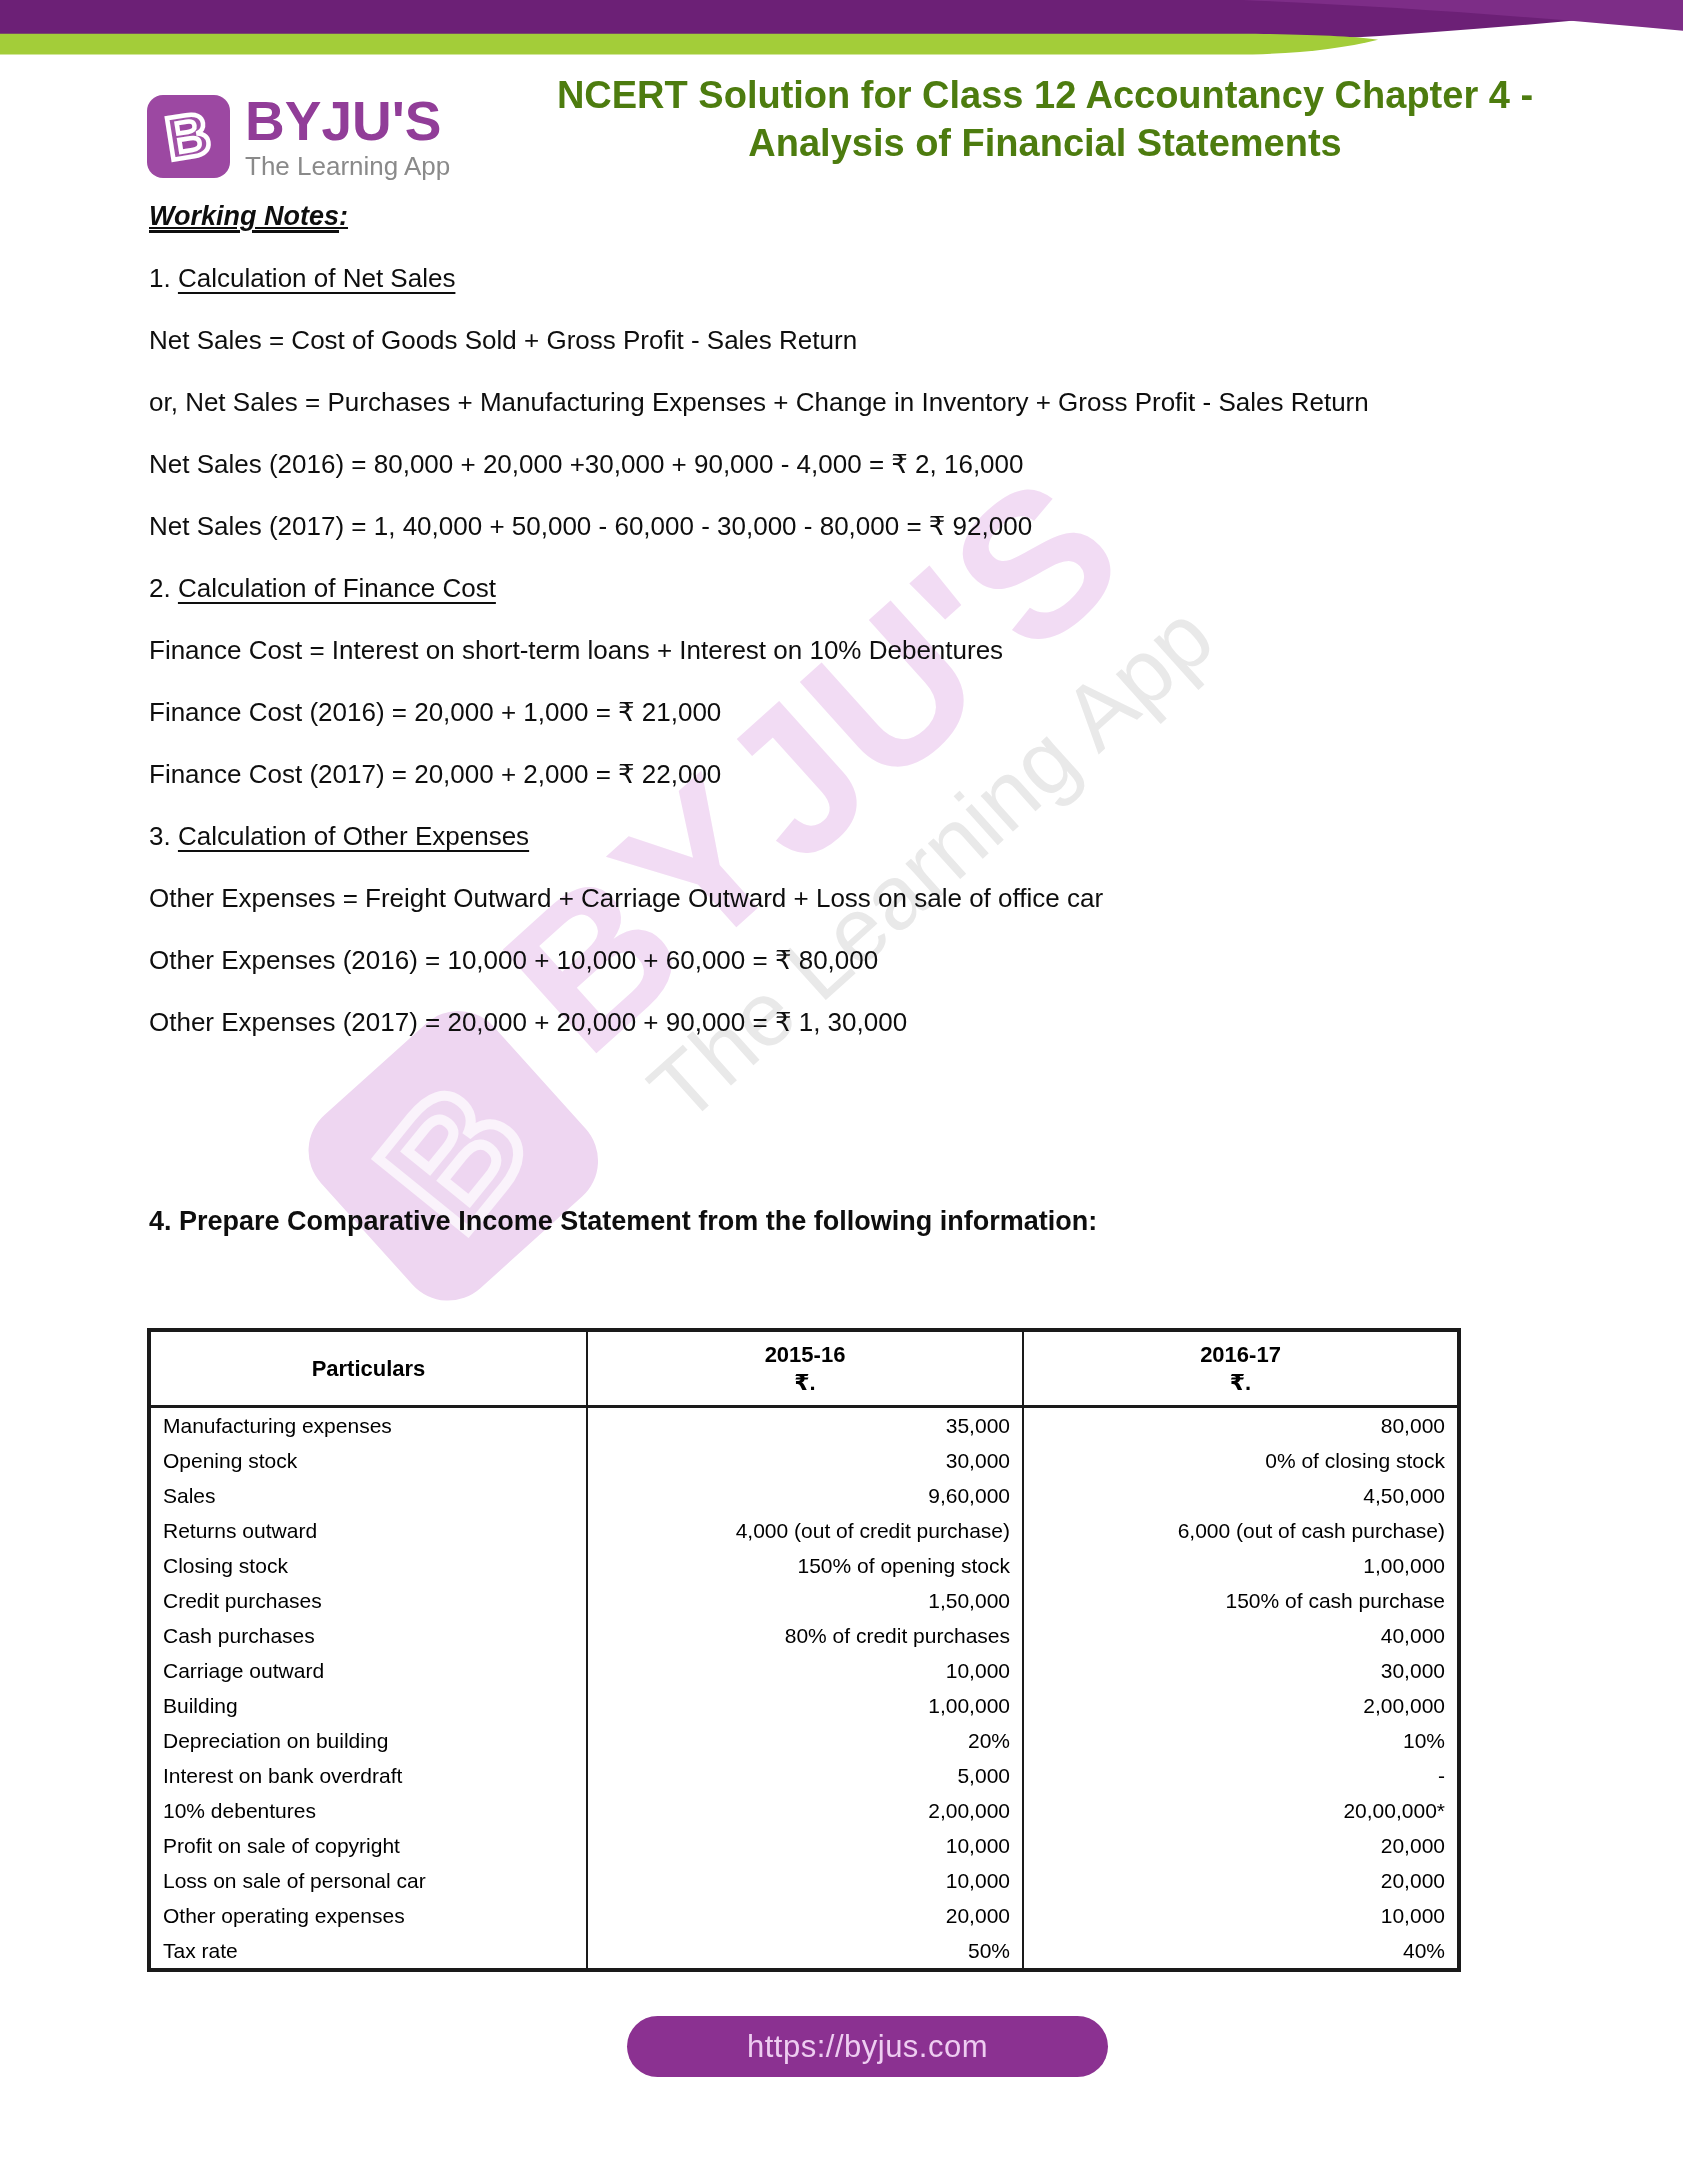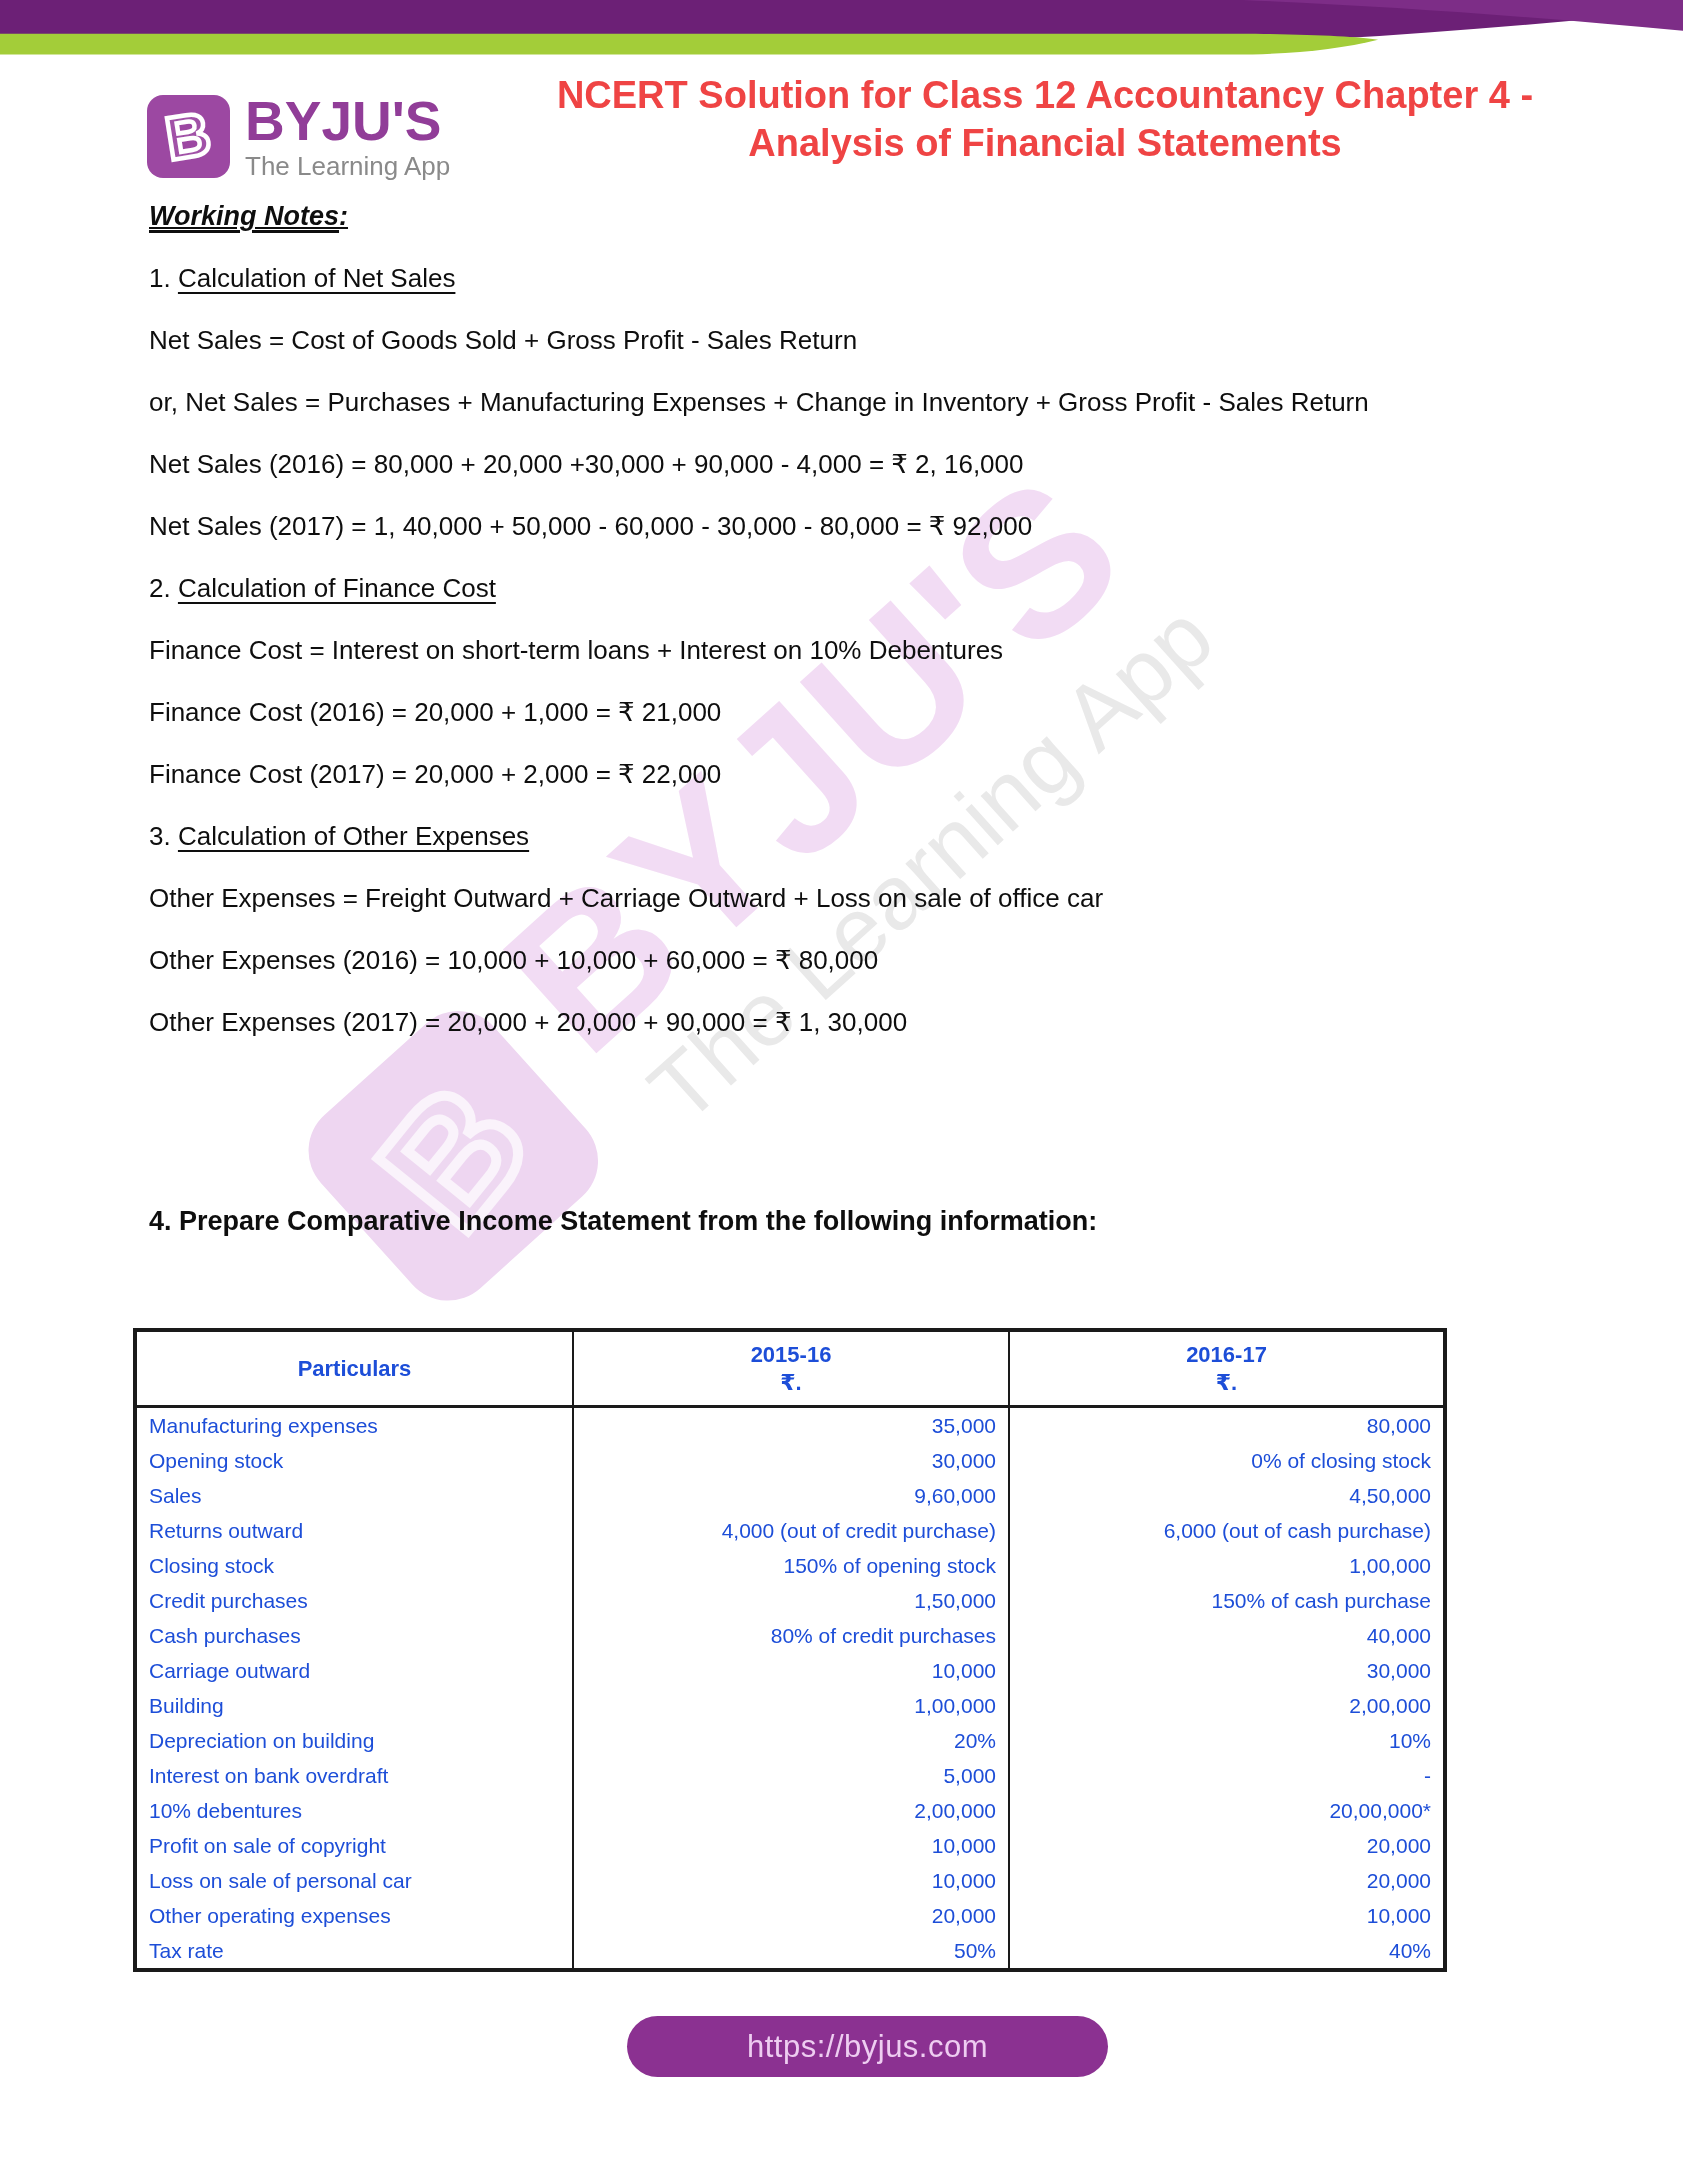--- a/index.html
+++ b/index.html
@@ -13,43 +13,43 @@
   .logo{position:absolute;left:147px;top:94px;display:flex;gap:15px;z-index:3;align-items:center;}
   .logo-square{width:83px;height:83px;background:#9c48a2;border-radius:16px;
     display:flex;align-items:center;justify-content:center;}
   .logo-b{font-size:61px;font-weight:bold;color:rgba(255,255,255,0.06);
     -webkit-text-stroke:4.5px #ffffff;transform:rotate(-9deg);line-height:1;}
   .logo-textcol{display:flex;flex-direction:column;justify-content:center;}
   .logo-brand{font-size:55px;font-weight:bold;color:#913d98;letter-spacing:0px;line-height:1;}
   .logo-tagline{font-size:26px;color:#8a8a8a;margin-top:4px;line-height:1;}
   
   .title{position:absolute;left:426px;top:71px;width:1238px;text-align:center;z-index:3;
-    font-weight:bold;font-size:38px;line-height:48px;color:#ef4444;}
+    font-weight:bold;font-size:38px;line-height:48px;color:#4d7c0f;}
   
   .watermark{position:absolute;left:208px;top:673px;width:1238px;z-index:0;
     display:flex;align-items:center;gap:45px;transform:rotate(-42deg);}
   .wm-square{width:233px;height:233px;background:#eed6f1;border-radius:48px;flex:0 0 auto;
     display:flex;align-items:center;justify-content:center;}
   .wm-b{font-size:168px;font-weight:bold;color:rgba(255,255,255,0.05);
     -webkit-text-stroke:10px #faf3fb;transform:rotate(-9deg);line-height:1;}
   .wm-textcol{display:flex;flex-direction:column;}
   .wm-brand{font-size:203px;font-weight:bold;color:#f2dcf4;line-height:0.95;letter-spacing:2px;}
   .wm-tagline{font-size:91px;color:#e9e9e9;margin-top:10px;margin-left:30px;line-height:1;}
   
   .content{position:absolute;left:149px;top:170px;width:1386px;z-index:1;font-size:26px;}
   .line{height:62px;display:flex;align-items:flex-end;white-space:pre;}
   .wn-heading{font-weight:bold;font-style:italic;font-size:27px;text-decoration:underline;}
   .wn-heading .u{text-decoration:underline;text-decoration-thickness:2.5px;text-underline-offset:5px;}
   .sec-heading{font-size:26px;}
   .sec-title{text-decoration:underline;text-decoration-thickness:2px;text-underline-offset:5px;}
   .spacer{height:137px;}
   .q4{font-weight:bold;font-size:27px;}
   
-  .cmp-table{position:absolute;left:133px;top:1328px;z-index:1;border-collapse:collapse;
-    table-layout:fixed;width:1309px;background:transparent;font-size:21px;color:#1d4ed8;}
+  .cmp-table{position:absolute;left:147px;top:1328px;z-index:1;border-collapse:collapse;
+    table-layout:fixed;width:1309px;background:transparent;font-size:21px;color:#000000;}
   .cmp-table{border:4px solid #1a1a1a;}
   .cmp-table thead td{border-bottom:3px solid #1a1a1a;height:71px;text-align:center;
     font-weight:bold;font-size:22px;line-height:28px;vertical-align:middle;}
   .cmp-table td.c2,.cmp-table td.c3{border-left:2px solid #1a1a1a;}
   .cmp-table tbody td{height:35px;padding:0 12px;vertical-align:middle;line-height:22px;}
   .cmp-table tbody td.label{text-align:left;}
   .cmp-table tbody td.val{text-align:right;}
   
   .footer-pill{position:absolute;left:627px;top:2016px;width:481px;height:61px;z-index:2;
     background:#8b3191;border-radius:32px;display:flex;align-items:center;justify-content:center;}

